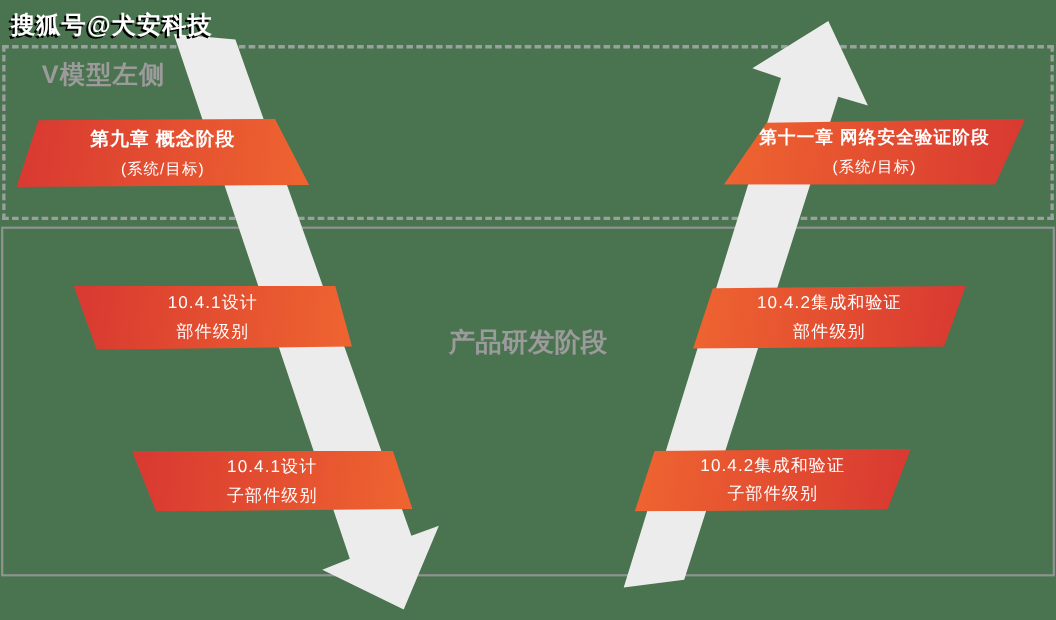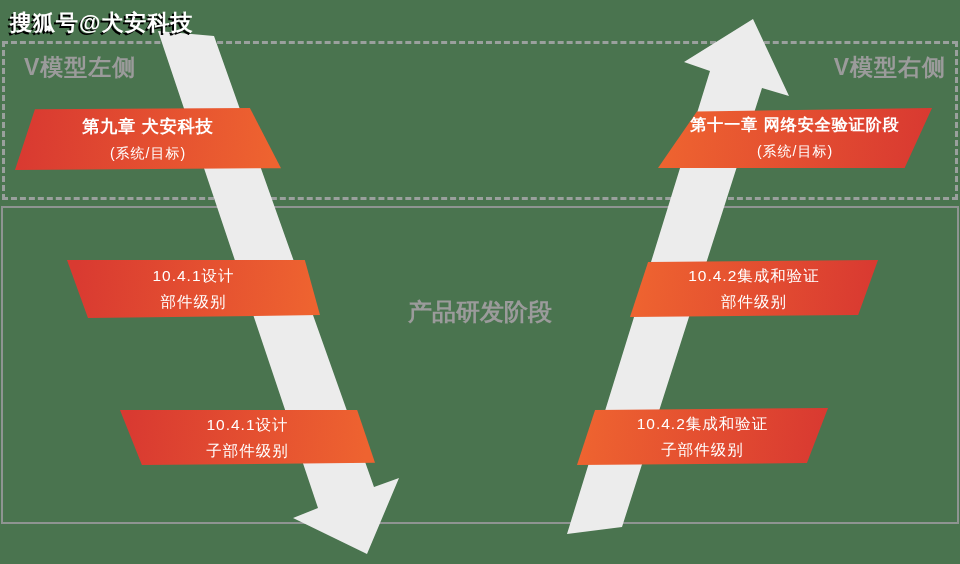--- a/index.html
+++ b/index.html
@@ -11,21 +11,21 @@
     border:3px dashed #9aa09d;z-index:1;}
   .solid-box{position:absolute;left:1px;top:206px;width:954px;height:314px;
     border:2px solid #8f9492;z-index:1;}
 
   
   .arrows{position:absolute;left:0;top:0;width:960px;height:564px;z-index:2;}
 
   
   .zone-label{position:absolute;z-index:3;color:#9b9b9b;font-weight:bold;
     font-size:23px;letter-spacing:1px;white-space:nowrap;}
-  .zone-label.left{left:24px;top:52px;}
+  .zone-label.left{left:38px;top:52px;}
   .zone-label.right{right:14px;top:52px;}
 
   .center-title{position:absolute;z-index:3;left:330px;top:296px;width:300px;
     text-align:center;color:#9b9b9b;font-weight:bold;font-size:24px;line-height:31px;}
 
   
   .phase{position:absolute;z-index:4;display:flex;flex-direction:column;
     align-items:center;justify-content:center;color:#ffffff;text-align:center;}
   .phase.l-grad{background:linear-gradient(97deg,#d93a31 4%,#ee6330 96%);}
   .phase.r-grad{background:linear-gradient(97deg,#ee6330 4%,#d93a31 96%);}
@@ -60,28 +60,27 @@
 
   <div class="dashed-box"></div>
   <div class="solid-box"></div>
 
   <svg class="arrows" viewBox="0 0 960 564">
     <polygon points="158,31 214,36 374,487 399,478 367,554 293,518 318,508" fill="#ececec"></polygon>
     <polygon points="567,534 622,527 762,88 789,96 753,19 684,62 710,71" fill="#ececec"></polygon>
   </svg>
 
   <div class="zone-label left">V模型左侧</div>
-  <div class="zone-label right">V模型右侧</div>
 
   <div class="center-title">
     <div>产品研发阶段</div>
   </div>
 
   <div class="phase l-grad concept">
-    <div class="title">第九章 犬安科技</div>
+    <div class="title">第九章 概念阶段</div>
     <div class="subtitle">(系统/目标)</div>
   </div>
 
   <div class="phase r-grad verification">
     <div class="title">第十一章 网络安全验证阶段</div>
     <div class="subtitle">(系统/目标)</div>
   </div>
 
   <div class="phase l-grad design-comp">
     <div class="line">10.4.1设计</div>

